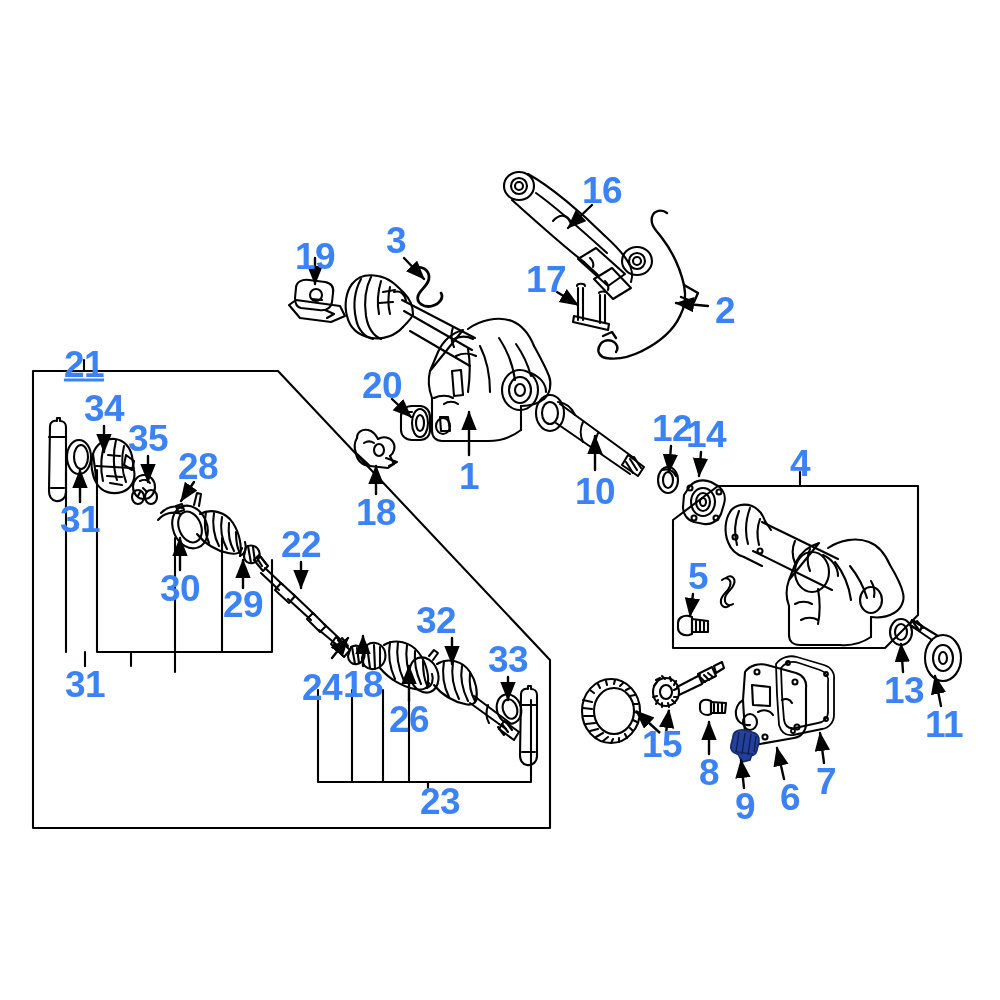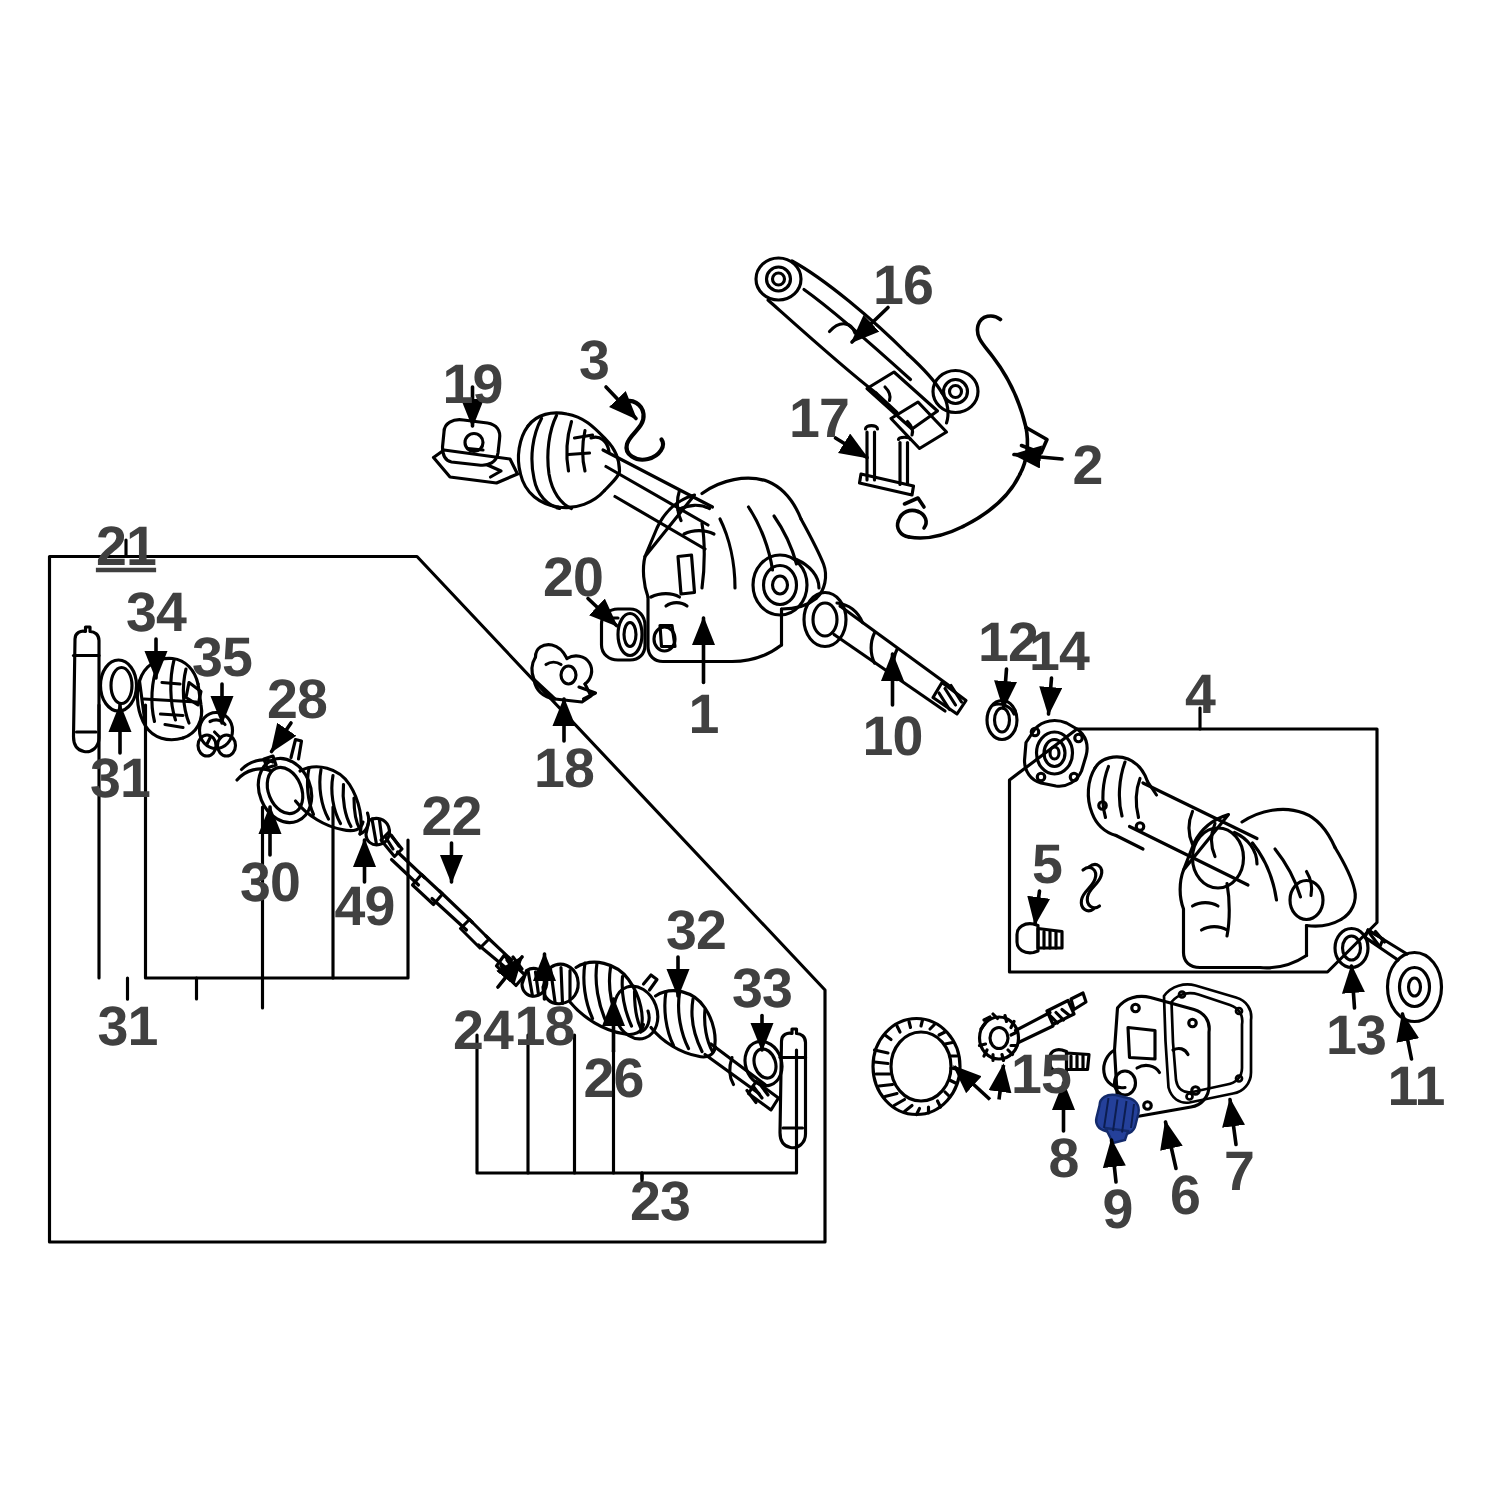--- a/index.html
+++ b/index.html
@@ -1,20 +1,20 @@
 <!DOCTYPE html>
 <html><head>
 <meta charset="utf-8">
 <style>
   html,body{margin:0;padding:0;background:#fff;}
   body{width:1000px;height:1000px;font-family:"Liberation Sans",sans-serif;overflow:hidden;}
   #stage{position:relative;width:1000px;height:1000px;background:#ffffff;}
   #art{position:absolute;left:0;top:0;width:1000px;height:1000px;}
   .lbl{position:absolute;font-family:"Liberation Sans",sans-serif;font-weight:700;
-       color:#404040;line-height:1;white-space:nowrap;transform:translate(-50%,-50%);
+       color:#3b82f6;line-height:1;white-space:nowrap;transform:translate(-50%,-50%);
        font-size:37px;letter-spacing:-0.5px;}
 </style>
 </head>
 <body>
 
 <div id="stage">
 
 <svg id="art" viewBox="0 0 1000 1000">
   <defs>
     <marker id="ah" markerWidth="9" markerHeight="9" refX="7.5" refY="3.2" orient="auto">
@@ -491,36 +491,36 @@
       <div class="lbl" style="left: 698px; top: 576px;">5</div>
       <div class="lbl" style="left: 790px; top: 797px;">6</div>
       <div class="lbl" style="left: 826px; top: 781px;">7</div>
       <div class="lbl" style="left: 709px; top: 772px;">8</div>
       <div class="lbl" style="left: 745px; top: 806px;">9</div>
       <div class="lbl" style="left: 595px; top: 491px;">10</div>
       <div class="lbl" style="left: 944px; top: 724px;">11</div>
       <div class="lbl" style="left: 672px; top: 428px;">12</div>
       <div class="lbl" style="left: 904px; top: 690px;">13</div>
       <div class="lbl" style="left: 706px; top: 434px;">14</div>
-      <div class="lbl" style="left: 662px; top: 716px; margin-left: 32px;">15</div>
+      <div class="lbl" style="left: 662px; top: 744px;">15</div>
       <div class="lbl" style="left: 602px; top: 190px;">16</div>
       <div class="lbl" style="left: 546px; top: 279px;">17</div>
       <div class="lbl" style="left: 376px; top: 512px;">18</div>
       <div class="lbl" style="left: 315px; top: 256px;">19</div>
       <div class="lbl" style="left: 382px; top: 385px;">20</div>
       <div class="lbl" style="left: 84px; top: 364px; text-decoration: underline;">21</div>
       <div class="lbl" style="left: 301px; top: 544px;">22</div>
       <div class="lbl" style="left: 428px; top: 801px; margin-left: 12px;">23</div>
       <div class="lbl" style="left: 322px; top: 687px;">24</div>
       <div class="lbl" style="left: 363px; top: 684px;">18</div>
       <div class="lbl" style="left: 409px; top: 719px;">26</div>
       <div class="lbl" style="left: 85px; top: 684px;">31</div>
       <div class="lbl" style="left: 198px; top: 466px;">28</div>
-      <div class="lbl" style="left: 243px; top: 604px;">49</div>
+      <div class="lbl" style="left: 243px; top: 604px;">29</div>
       <div class="lbl" style="left: 180px; top: 588px;">30</div>
       <div class="lbl" style="left: 80px; top: 519px;">31</div>
-      <div class="lbl" style="left: 464px; top: 620px;">32</div>
+      <div class="lbl" style="left: 436px; top: 620px;">32</div>
       <div class="lbl" style="left: 508px; top: 659px;">33</div>
       <div class="lbl" style="left: 104px; top: 408px;">34</div>
       <div class="lbl" style="left: 148px; top: 438px;">35</div>
     </div>
 
 </div>
 
 </body></html>

